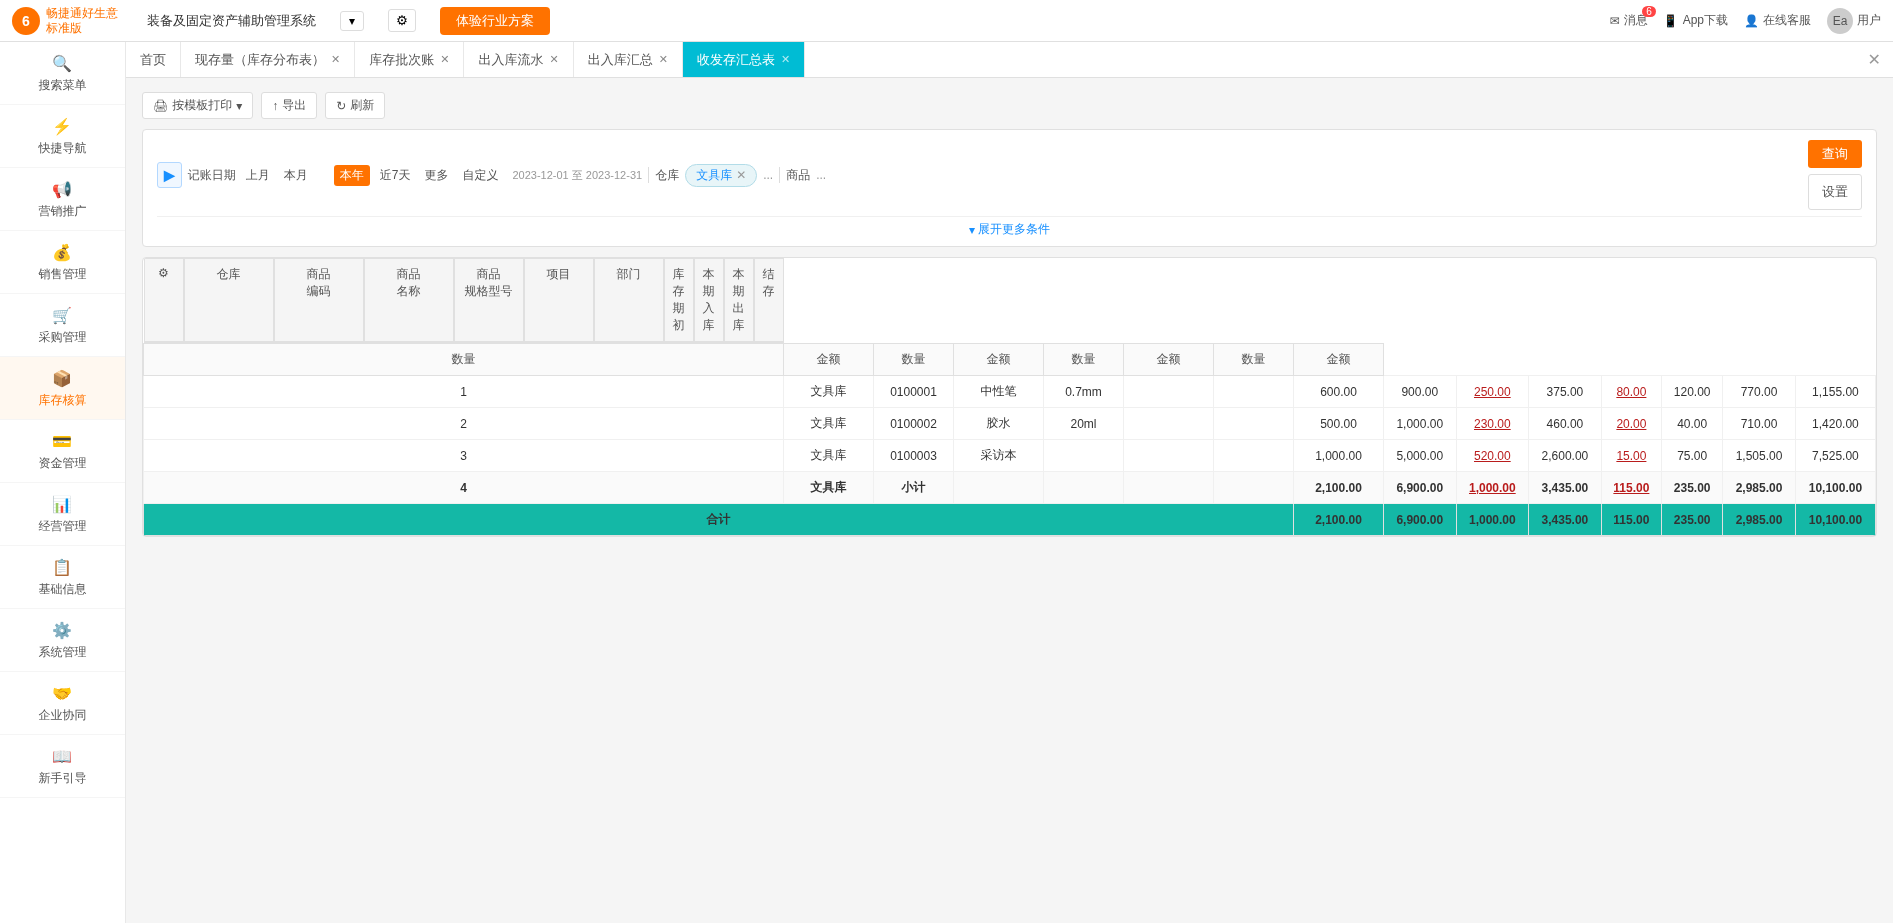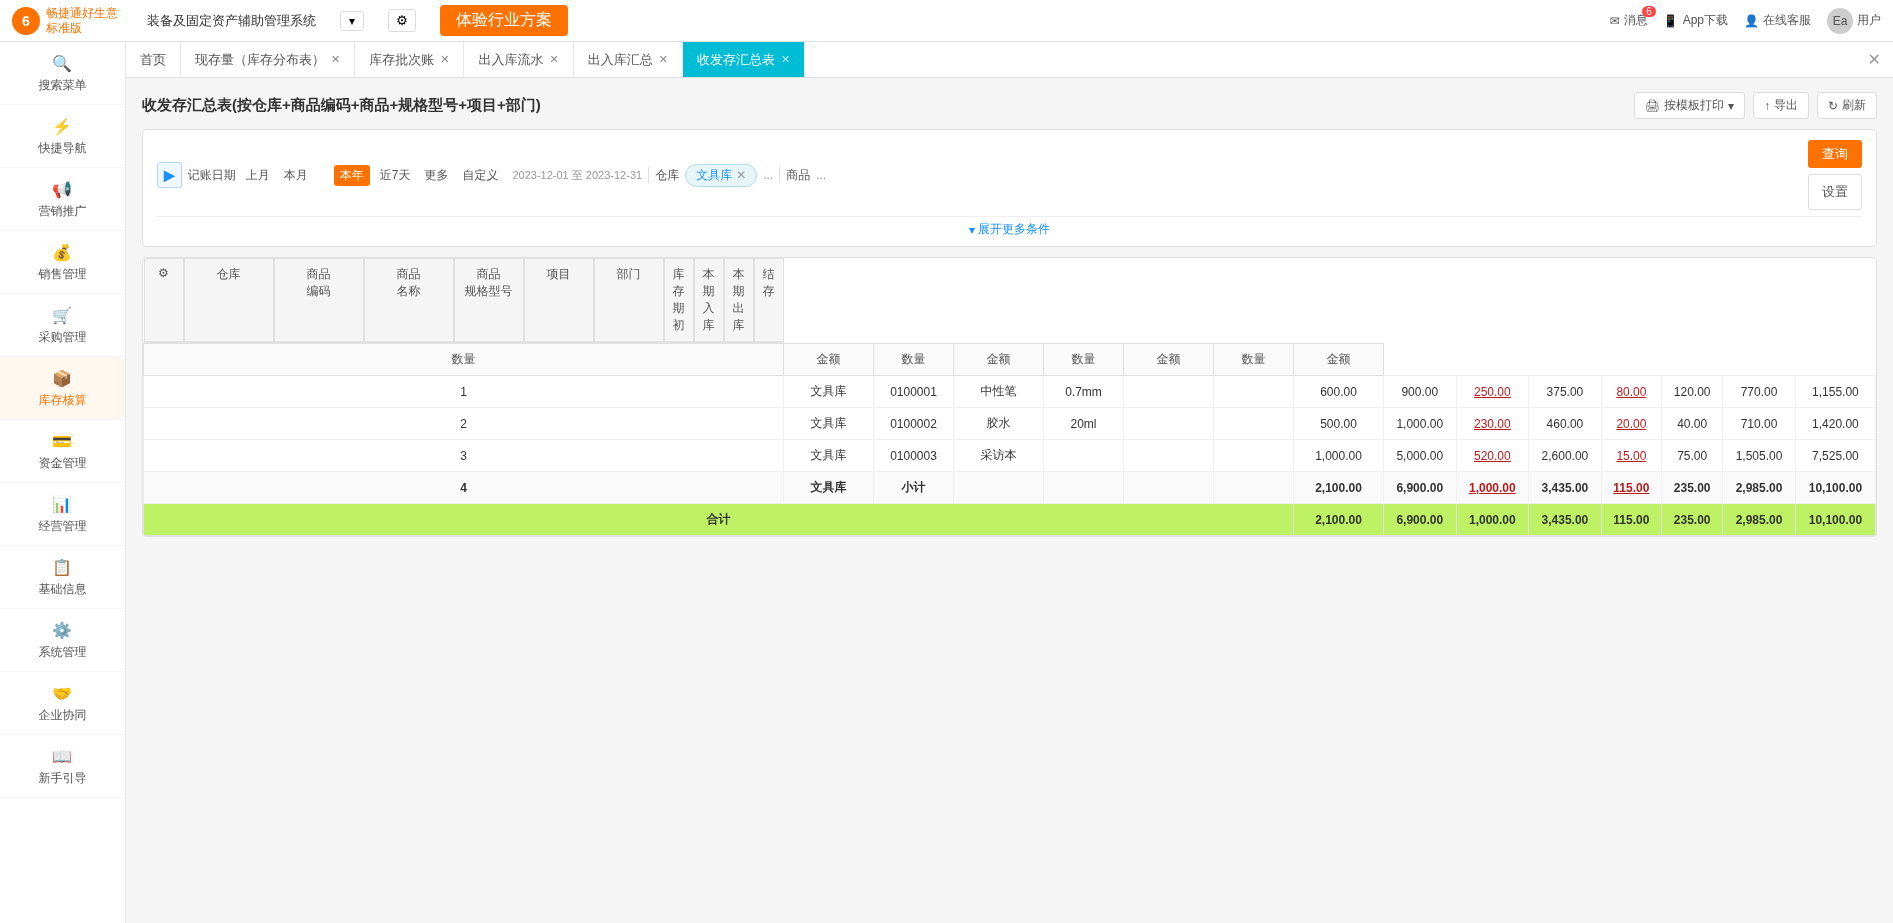--- a/index.html
+++ b/index.html
@@ -7,21 +7,21 @@
 
     
     .top-header { display: flex; align-items: center; background: #fff; height: 42px; padding: 0 12px; border-bottom: 1px solid #e0e0e0; gap: 10px; }
     .logo-area { display: flex; align-items: center; gap: 6px; width: 125px; min-width: 125px; }
     .logo-circle { width: 28px; height: 28px; background: #ff7200; border-radius: 50%; display: flex; align-items: center; justify-content: center; color: #fff; font-size: 14px; font-weight: bold; }
     .logo-text { font-size: 12px; color: #ff7200; line-height: 1.2; }
     .app-title-area { display: flex; align-items: center; gap: 24px; flex: 1; }
     .app-title { font-size: 13px; color: #333; }
     .dropdown-btn { border: 1px solid #ddd; background: #fff; border-radius: 3px; padding: 2px 8px; font-size: 12px; cursor: pointer; display: flex; align-items: center; gap: 3px; }
     .settings-icon-btn { border: 1px solid #ddd; background: #fff; border-radius: 3px; padding: 3px 7px; cursor: pointer; }
-    .trial-btn { background: #ff7200; color: #fff; border: none; border-radius: 4px; padding: 5px 16px; font-size: 16px; cursor: pointer; }
+    .trial-btn { background: #ff7200; color: #fff; border: none; border-radius: 4px; padding: 5px 16px; font-size: 13px; cursor: pointer; }
     .header-right { display: flex; align-items: center; gap: 16px; margin-left: auto; }
     .header-icon-item { display: flex; align-items: center; gap: 4px; cursor: pointer; font-size: 12px; color: #555; position: relative; }
     .badge { background: #f44; color: #fff; border-radius: 10px; font-size: 10px; padding: 0 4px; position: absolute; top: -6px; right: -8px; }
     .user-avatar { width: 26px; height: 26px; background: #ccc; border-radius: 50%; display: flex; align-items: center; justify-content: center; font-size: 12px; }
 
     
     .main-layout { display: flex; flex: 1; overflow: hidden; }
 
     
     .sidebar { width: 126px; background: #fff; border-right: 1px solid #e8e8e8; display: flex; flex-direction: column; overflow-y: auto; }
@@ -73,21 +73,21 @@
     .filter-section { background: #fff; border: 1px solid #e0e0e0; border-radius: 4px; padding: 10px 14px 4px; margin-bottom: 10px; }
     .filter-row1 { display: flex; align-items: center; gap: 6px; margin-bottom: 6px; }
     .filter-row2 { display: flex; justify-content: center; padding: 4px 0; border-top: 1px solid #f0f0f0; margin-top: 4px; }
 
     .table-wrapper { background: #fff; border: 1px solid #e0e0e0; border-radius: 4px; overflow: auto; }
     table { width: 100%; border-collapse: collapse; }
     thead tr th { background: #f5f5f5; border: 1px solid #e0e0e0; padding: 7px 8px; font-size: 12px; font-weight: normal; color: #555; text-align: center; }
     thead tr.subhead th { background: #fafafa; }
     tbody tr td { border: 1px solid #f0f0f0; padding: 7px 8px; font-size: 12px; color: #333; text-align: center; }
     tbody tr.subtotal-row td { font-weight: bold; background: #fafafa; }
-    tfoot tr td { border: 1px solid #e0e0e0; padding: 7px 8px; font-size: 12px; font-weight: bold; background: #bef264; text-align: center; }
+    tfoot tr td { border: 1px solid #e0e0e0; padding: 7px 8px; font-size: 12px; font-weight: bold; background: #14b8a6; text-align: center; }
     .link-cell { color: #b91c1c; text-decoration: underline; cursor: pointer; }
     .rowspan-header { vertical-align: middle; }
   </style>
 </head>
 <body>
 
 <div class="top-header">
   <div class="logo-area">
     <div class="logo-circle">6</div>
     <div class="logo-text">
@@ -200,21 +200,20 @@
       <div class="tab-item active">
         <span>收发存汇总表</span>
         <span class="tab-close">✕</span>
       </div>
       <div class="tab-close-main">✕</div>
     </div>
 
     <div class="page-content">
 
       <div class="page-header-actions">
-        <div class="page-header-left">收发存汇总表(按仓库+商品编码+商品+规格型号+项目+部门)</div>
         <div class="page-header-right">
           <button class="action-btn">
             <span>🖨</span>
             <span>按模板打印</span>
             <span>▾</span>
           </button>
           <button class="action-btn">
             <span>↑</span>
             <span>导出</span>
           </button>

